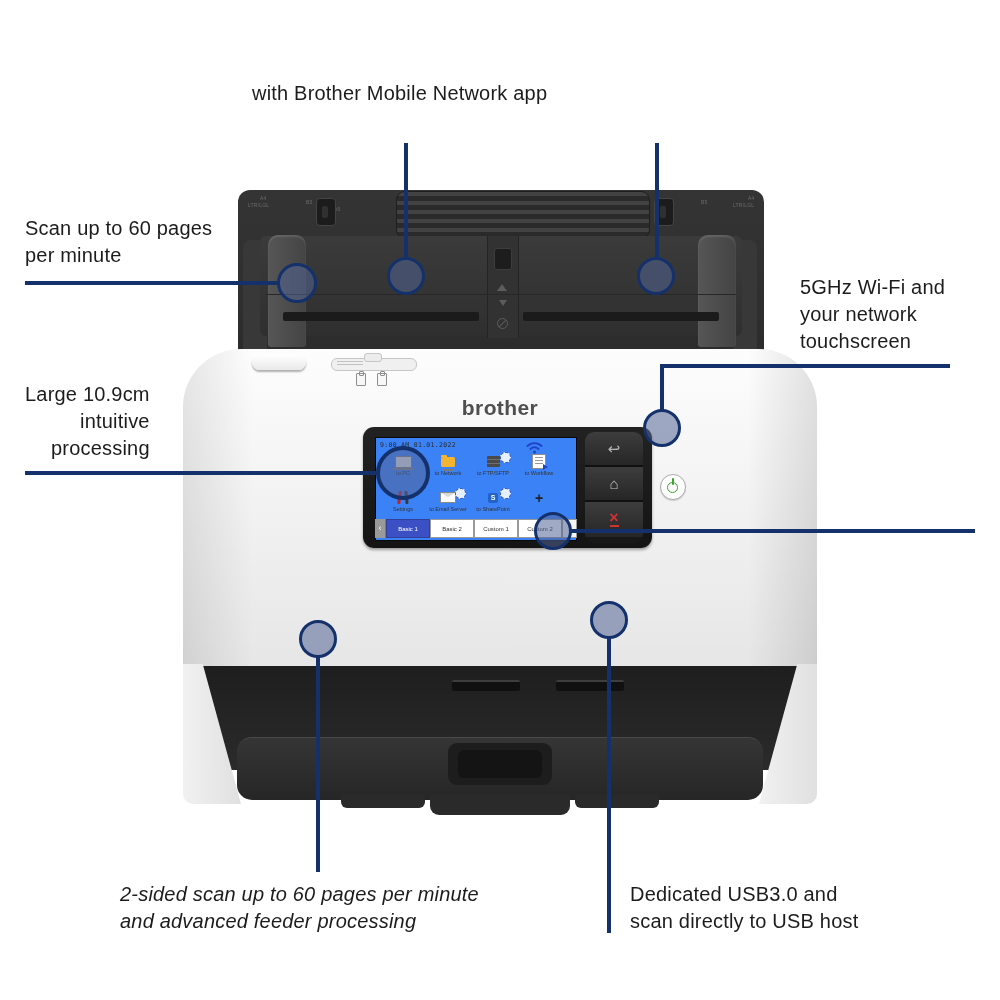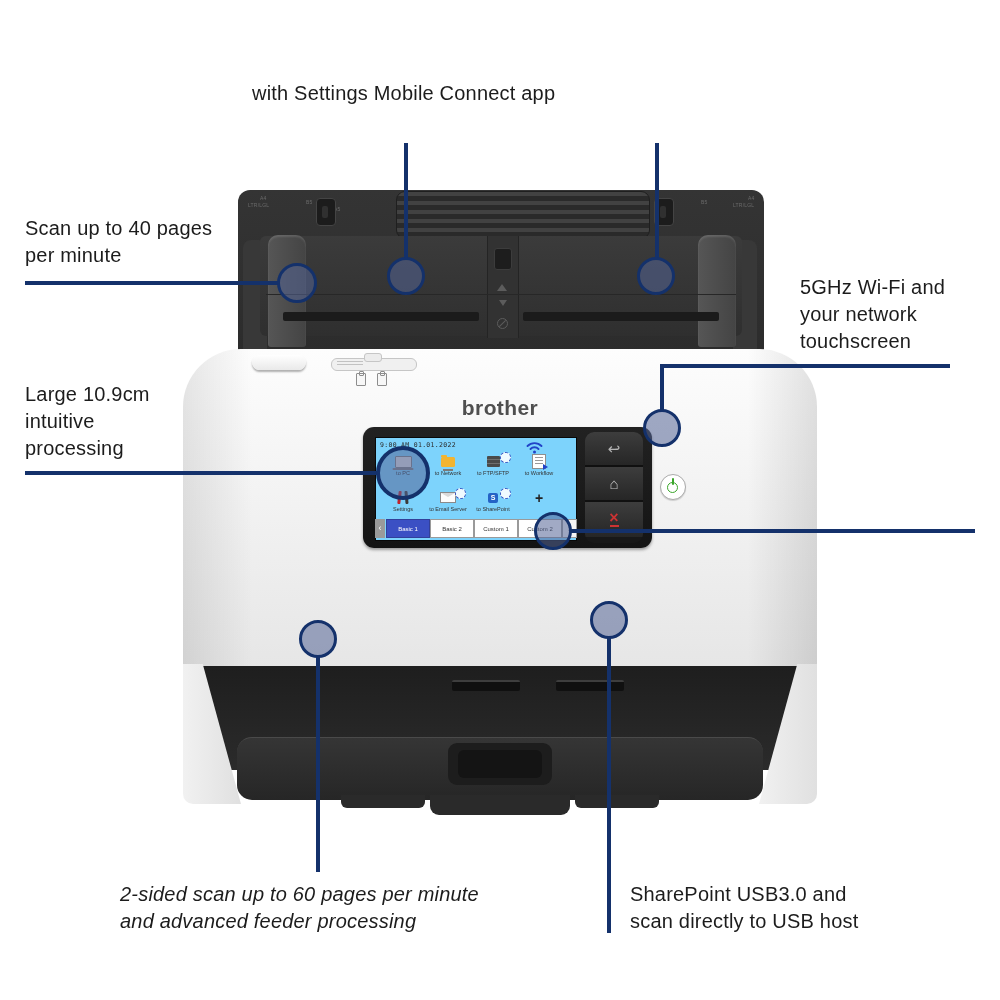--- a/index.html
+++ b/index.html
@@ -5,21 +5,21 @@
   html,body{margin:0;padding:0;background:#fff;}
   #stage{position:relative;width:1000px;height:1000px;background:#ffffff;overflow:hidden;
          font-family:"Liberation Sans",sans-serif;}
   
   .co{position:absolute;font-size:20px;line-height:27px;color:#1c1c1c;letter-spacing:.2px;white-space:nowrap;}
   .co-line{position:absolute;background:#14316b;z-index:40;}
   .co-circle{position:absolute;border:3.5px solid #14316b;border-radius:50%;
              background:rgba(84,100,150,.55);box-sizing:border-box;z-index:41;}
   #co-mobile{left:252px;top:80px;} #co-adf{left:655px;top:80px;}
   #co-speed{left:25px;top:215px;}  #co-wifi{left:800px;top:274px;}
-  #co-touch{left:25px;top:381px;}  #co-ui{left:845px;top:466px;}
+  #co-touch{left:25px;top:381px;text-align:right;}  #co-ui{left:845px;top:466px;}
   #co-duplex{left:120px;top:881px;font-style:italic;}#co-usb{left:630px;top:881px;}
   #ln-mobile{left:404px;top:143px;width:4px;height:116px;}
   #ln-adf{left:655px;top:143px;width:4px;height:116px;}
   #ln-speed{left:25px;top:281px;width:254px;height:4px;}
   #ln-wifi-h{left:662px;top:364px;width:288px;height:4px;}
   #ln-wifi-v{left:660px;top:364px;width:4px;height:48px;}
   #ln-touch{left:25px;top:471px;width:355px;height:4px;}
   #ln-ui{left:570px;top:529px;width:405px;height:4px;}
   #ln-duplex{left:316px;top:656px;width:4px;height:216px;}
   #ln-usb{left:607px;top:637px;width:4px;height:296px;}
@@ -71,21 +71,21 @@
   #slider-ridges{left:337px;top:361px;width:26px;height:6px;
                  background:repeating-linear-gradient(180deg,#c2c2c2 0 1px,transparent 1px 3px);}
   .docicon{position:absolute;width:8px;height:11px;border:1px solid #8d8d8d;border-radius:1px;background:#f7f7f7;}
   .docicon::after{content:"";position:absolute;left:2px;top:-3px;width:3px;height:3px;border:1px solid #8d8d8d;border-radius:1px;}
   #doc1{left:356px;top:373px;} #doc2{left:377px;top:373px;}
   #brand{position:absolute;left:183px;top:396px;width:634px;text-align:center;font-size:21px;font-weight:bold;
          color:#4f4f4f;letter-spacing:.4px;}
   
   #panel{left:363px;top:427px;width:289px;height:121px;background:linear-gradient(180deg,#222,#141414);
          border-radius:11px;box-shadow:0 2px 3px rgba(0,0,0,.35);}
-  #screen{position:absolute;left:375px;top:437px;width:200px;height:102px;background:#7dd3fc;
+  #screen{position:absolute;left:375px;top:437px;width:200px;height:102px;background:#3b82f6;
           border:1px solid #090909;box-sizing:content-box;z-index:5;}
   #status{position:absolute;left:4px;top:3px;font-family:"DejaVu Sans Mono",monospace;font-size:6.5px;color:#2b2b2b;letter-spacing:.3px;}
   #wifi-ic{position:absolute;left:150px;top:2px;}
   .app{position:absolute;width:46px;text-align:center;}
   .app .ic{position:relative;height:17px;display:flex;align-items:center;justify-content:center;}
   .app .lbl{font-size:5.5px;color:#333;line-height:7px;white-space:nowrap;}
   .r1{top:15px;} .r2{top:51px;}
   .c1{left:4px;} .c2{left:49px;} .c3{left:94px;} .c4{left:140px;}
   
   .lap{width:15px;height:10px;border:1.5px solid #838383;background:#e2e2e2;border-radius:1px;}
@@ -282,42 +282,42 @@
   <div class="foot" id="foot-l"></div>
   <div class="foot" id="foot-r"></div>
   <div class="abs" id="tray"></div>
   <div class="abs" id="tray-handle"></div>
   <div class="abs" id="tray-handle-in"></div>
   <div class="step" id="step-c"></div>
   <div class="step" id="step-l"></div>
   <div class="step" id="step-r"></div>
 
   <div class="co" id="co-mobile">
-      <div>with Settings Mobile Connect app</div>
+      <div>with Brother Mobile Network app</div>
   </div>
   <div class="co" id="co-speed">
-    <div>Scan up to 40 pages</div>
+    <div>Scan up to 60 pages</div>
       <div>per minute</div>
   </div>
   <div class="co" id="co-wifi">
     <div>5GHz Wi-Fi and</div>
       <div>your network</div>
       <div>touchscreen</div>
   </div>
   <div class="co" id="co-touch">
     <div>Large 10.9cm</div>
       <div>intuitive</div>
       <div>processing</div>
   </div>
   <div class="co" id="co-duplex">
     <div>2-sided scan up to 60 pages per minute</div>
       <div>and advanced feeder processing</div>
   </div>
   <div class="co" id="co-usb">
-    <div>SharePoint USB3.0 and</div>
+    <div>Dedicated USB3.0 and</div>
       <div>scan directly to USB host</div>
   </div>
 
   <div class="co-line" id="ln-mobile"></div>
   <div class="co-line" id="ln-adf"></div>
   <div class="co-line" id="ln-speed"></div>
   <div class="co-line" id="ln-wifi-h"></div>
   <div class="co-line" id="ln-wifi-v"></div>
   <div class="co-line" id="ln-touch"></div>
   <div class="co-line" id="ln-ui"></div>

